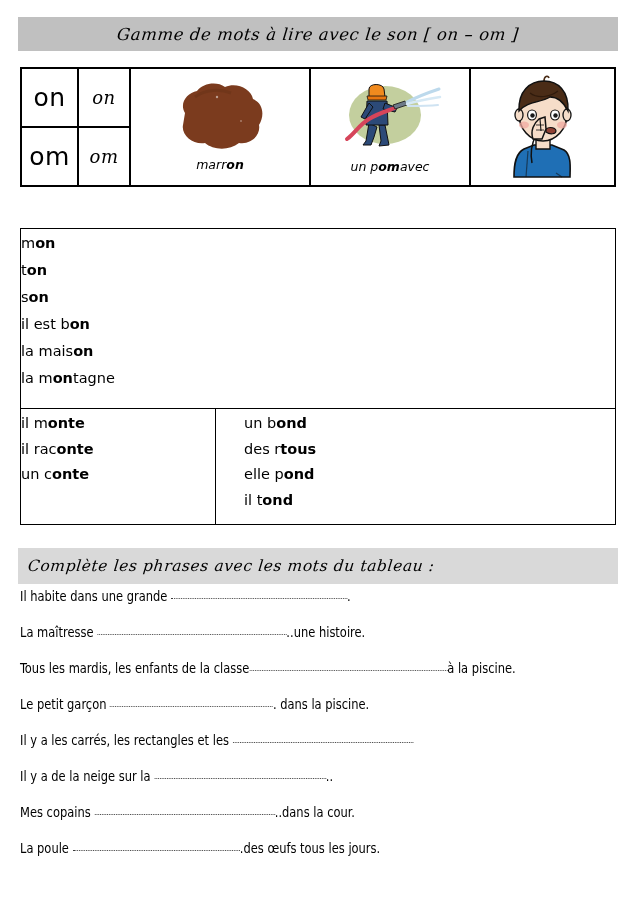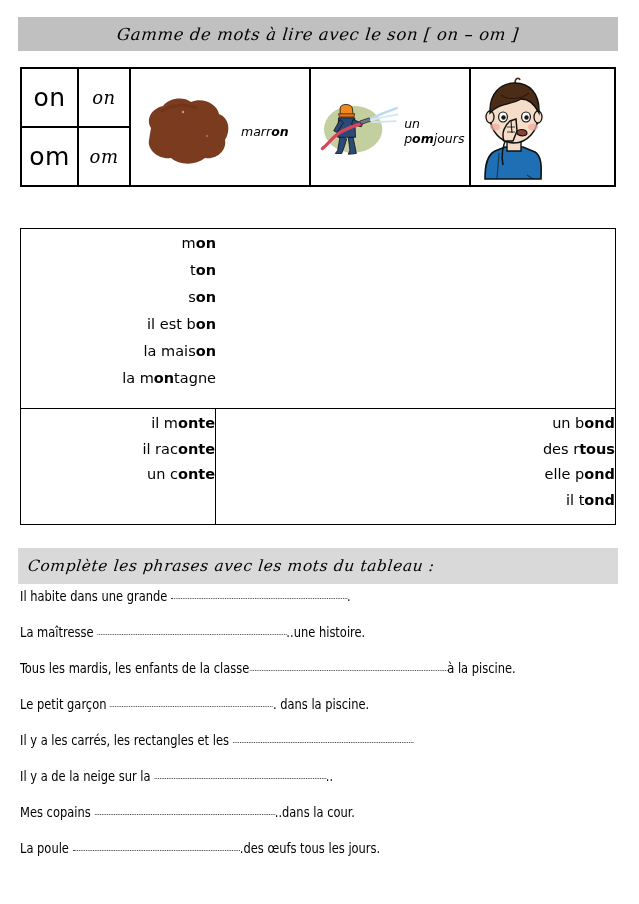--- a/index.html
+++ b/index.html
@@ -77,21 +77,21 @@
   }
   .grapheme-cursive {
     font-family: "DejaVu Serif", serif;
     font-style: italic;
     font-size: 18px;
     letter-spacing: 0.5px;
   }
 
   .pic-cell {
     width: 100%; height: 100%;
-    display: flex; flex-direction: row;
+    display: flex; flex-direction: column;
     align-items: center; justify-content: flex-start;
     padding-top: 6px;
   }
   .pic-caption {
     font-family: "DejaVu Sans", sans-serif;
     font-style: italic;
     font-size: 12.5px;
     margin-top: 2px;
   }
   .pic-caption b { font-weight: bold; }
@@ -103,25 +103,25 @@
     width: 596px; height: 297px;
     border: 1.5px solid #000;
     display: flex; flex-direction: column;
   }
   .word-row {
     display: flex;
     border-bottom: 1.5px solid #000;
   }
   .word-row:last-child { border-bottom: none; }
   #word-row-1 { height: 180px; }
-  #word-row-2 { height: 115px; }
+  #word-row-2 { height: 115px; gap: 28px; }
   .word-col {
     border-right: 1.5px solid #000;
     display: flex; flex-direction: column;
-    align-items: flex-end;
+    align-items: flex-start;
     padding-top: 7px;
   }
   .word-col:last-child { border-right: none; }
   .word-col.c1 { width: 195px; }
   .word-col.c2 { width: 180px; }
   .word-col.c3 { flex: 1; }
   .word {
     font-family: "DejaVu Sans", sans-serif;
     font-size: 14.5px;
     line-height: 1.0;
@@ -214,21 +214,21 @@
         <path d="M34 21 L54 21 L53 25 L35 25 Z" fill="#e8760f" stroke="#111" stroke-width="0.8"></path>
 
         <path d="M14 64 C22 58 26 50 36 44 C46 38 54 36 62 33" stroke="#d6455a" stroke-width="4" fill="none" stroke-linecap="round"></path>
 
         <path d="M60 30 L72 26 L74 30 L62 34 Z" fill="#6d7a88" stroke="#111" stroke-width="0.8"></path>
 
         <path d="M74 27 C84 22 94 18 106 14" stroke="#bcd9ec" stroke-width="3" fill="none" stroke-linecap="round"></path>
         <path d="M74 29 C84 26 95 24 107 22" stroke="#d6e9f5" stroke-width="2.5" fill="none" stroke-linecap="round"></path>
         <path d="M75 31 C85 31 95 31 105 30" stroke="#cfe3f2" stroke-width="2" fill="none" stroke-linecap="round"></path>
       </svg>
-      <span class="pic-caption"><span>un p</span><b>om</b><span>jours</span></span>
+      <span class="pic-caption"><span>un p</span><b>om</b><span>avec</span></span>
     </div>
   </div>
 
   <div class="ref-col" id="ref-col-gesture">
     <div class="pic-cell" style="padding-top:4px;">
       <svg class="illus" width="86" height="108" viewBox="0 0 86 108">
 
         <path d="M44 8 C44 3 48 2 49 5" stroke="#4a2c17" stroke-width="1.6" fill="none"></path>
 
         <path d="M24 76 C16 80 14 90 14 104 L70 104 C70 96 72 82 64 77 L52 72 L34 72 Z" fill="#1f6fb5" stroke="#111" stroke-width="1.6"></path>

